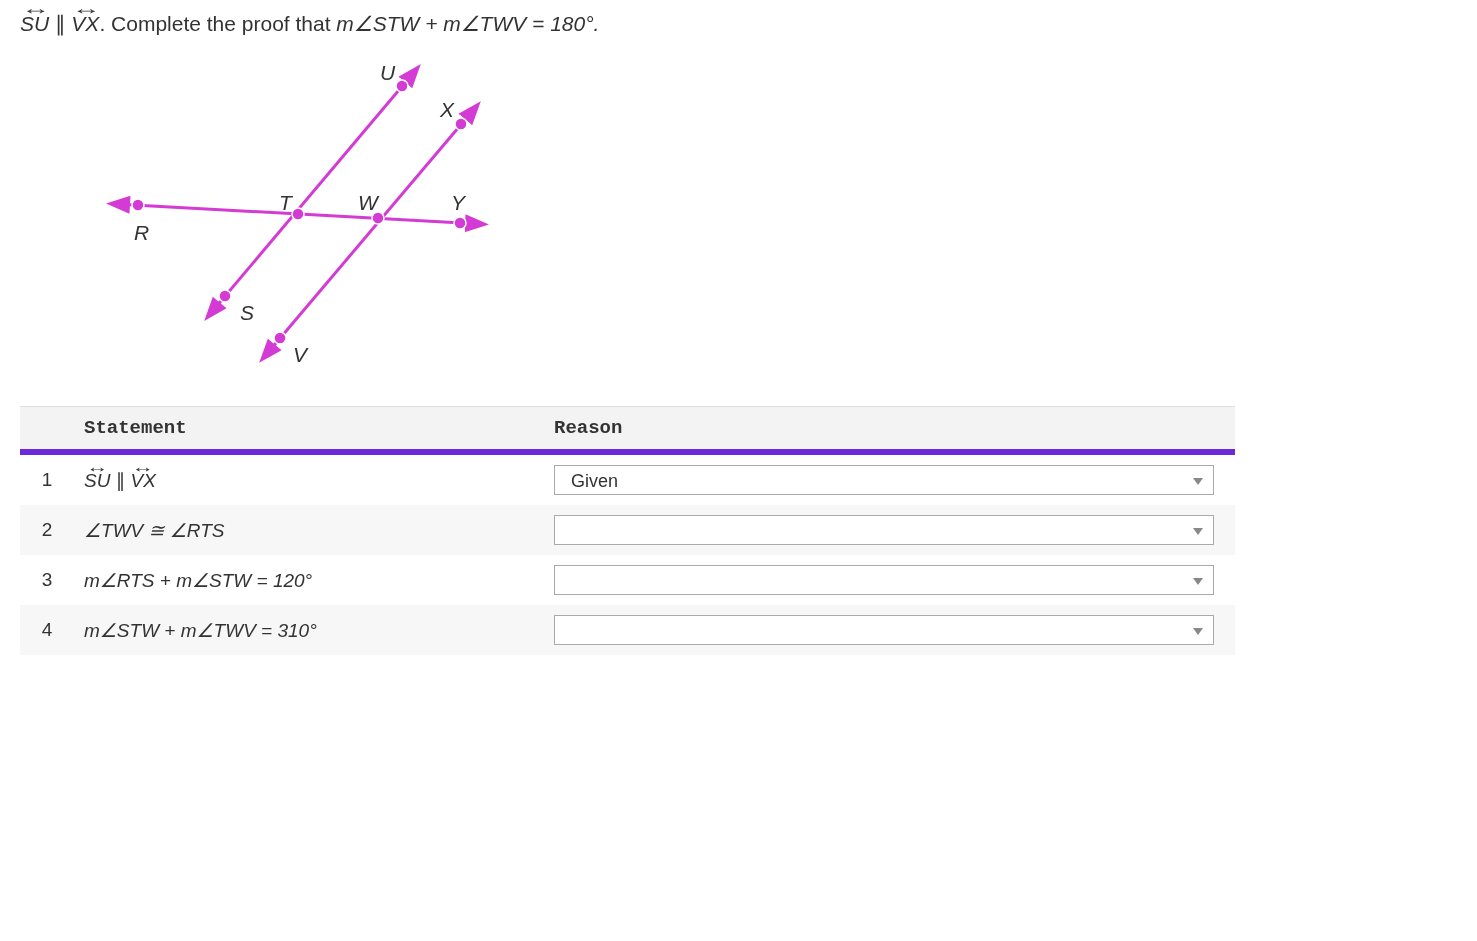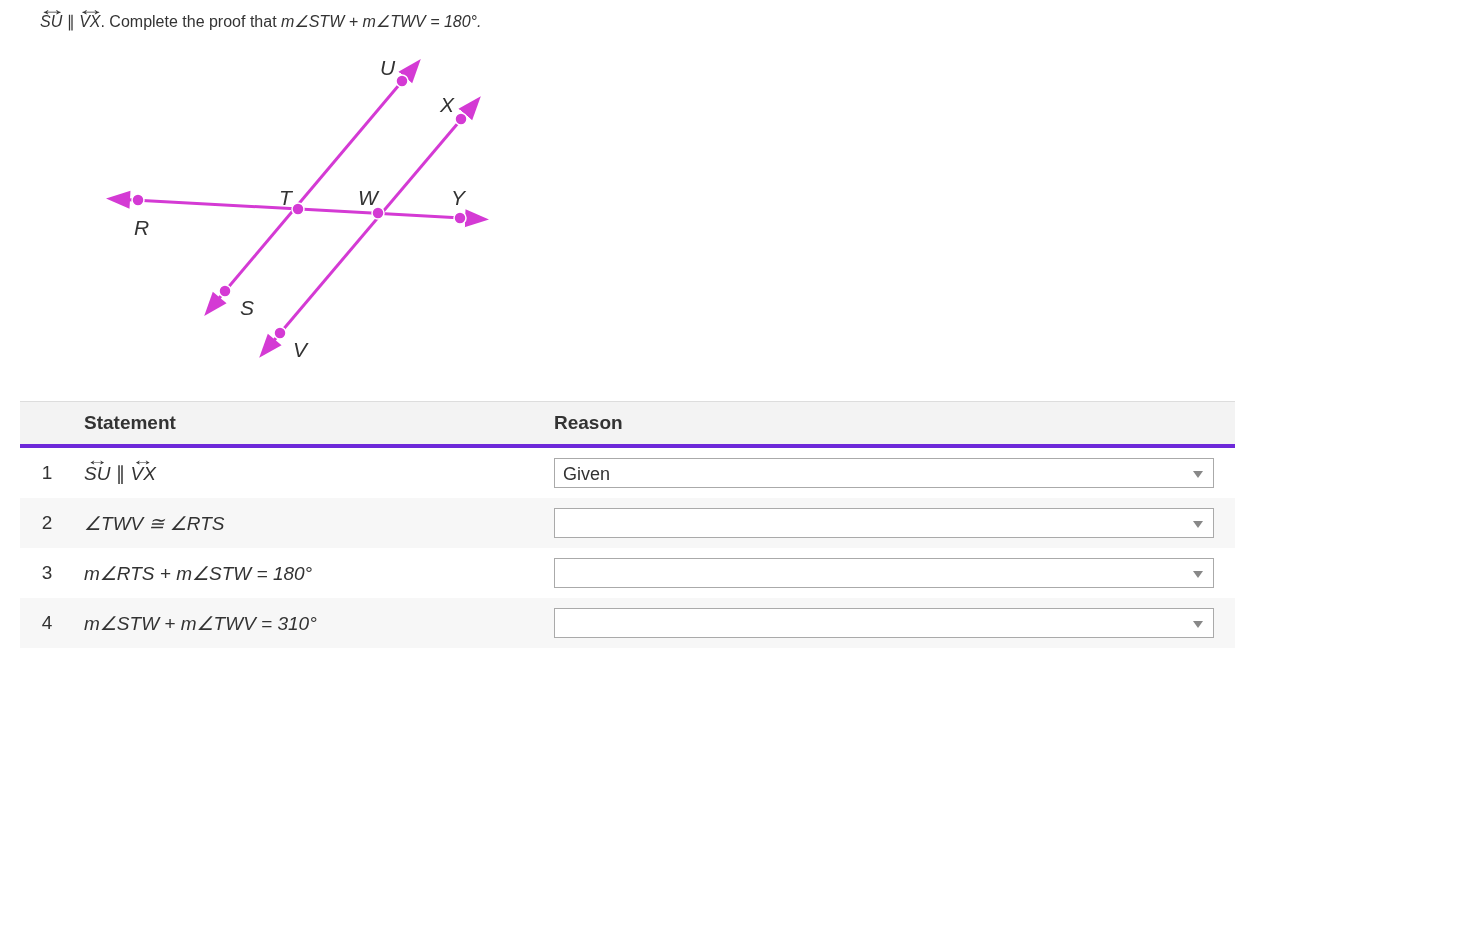--- a/index.html
+++ b/index.html
@@ -5,22 +5,21 @@
   body {
     font-family: Verdana, Geneva, sans-serif;
     font-size: 19px;
     color: #333;
     margin: 0;
     padding: 12px 20px;
     background: #fff;
   }
   .prompt {
     margin-bottom: 8px;
-    font-size: 16px;
-    margin-left: 20px;
+    font-size: 21px;
   }
   .prompt .over { position: relative; display: inline-block; font-style: italic;}
   .prompt .over::before {
     content: "↔";
     position: absolute;
     top: -14px;
     left: 0; right: 0;
     text-align: center;
     font-style: normal;
     font-size: 18px;
@@ -30,41 +29,42 @@
   .figure { margin: 10px 0 25px 60px; }
   table.proof {
     border-collapse: collapse;
     width: 1215px;
     font-size: 19px;
   }
   table.proof th {
     text-align: left;
     background: #f3f3f3;
     border-top: 1px solid #ddd;
-    border-bottom: 4px solid #6d28d9;
+    border-bottom: 6px solid #6d28d9;
     padding: 10px 10px;
     font-weight: bold;
+    font-family: Liberation Mono, monospace;
   }
   table.proof td {
     padding: 10px 10px;
     vertical-align: middle;
   }
   table.proof td.num {
     width: 34px;
     text-align: center;
   }
   table.proof tr.odd td { background: #f7f7f7; }
   table.proof td.stmt { width: 450px; }
   .select {
     position: relative;
     border: 1px solid #aaa;
     background: #fff;
     height: 30px;
     line-height: 30px;
-    padding: 0 28px 0 8px;
+    padding: 0 28px 0 16px;
     font-size: 18px;
     font-family: Arial, sans-serif;
     color: #333;
     width: 660px;
     box-sizing: border-box;
   }
   .select .caret {
     position: absolute;
     right: 10px;
     top: 12px;
@@ -153,21 +153,21 @@
     <td class="stmt it">∠TWV ≅ ∠RTS</td>
     <td>
       <div class="select">
         <span></span>
         <span class="caret"></span>
       </div>
     </td>
   </tr>
   <tr>
     <td class="num">3</td>
-    <td class="stmt it">m∠RTS + m∠STW = 180°</td>
+    <td class="stmt it">m∠RTS + m∠STW = 120°</td>
     <td>
       <div class="select">
         <span></span>
         <span class="caret"></span>
       </div>
     </td>
   </tr>
   <tr class="odd">
     <td class="num">4</td>
     <td class="stmt it">m∠STW + m∠TWV = 310°</td>

